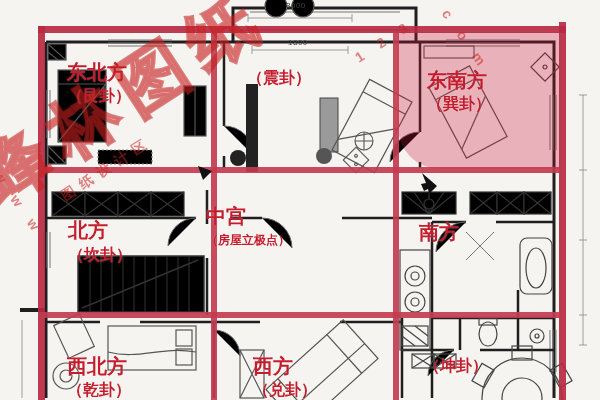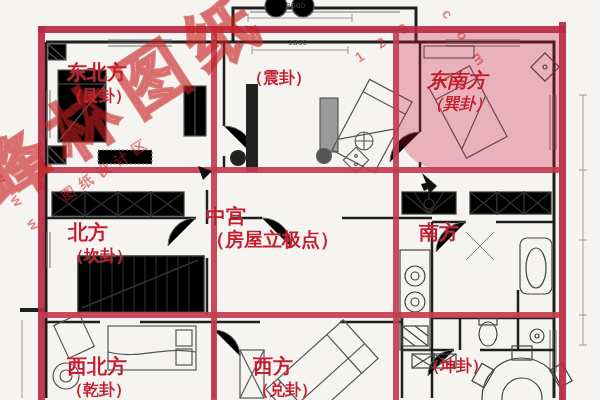--- a/index.html
+++ b/index.html
@@ -9,21 +9,21 @@
   #plan-svg{position:absolute;left:0;top:0;z-index:1;}
   .dim-text{position:absolute;z-index:2;font-size:8px;color:#444;letter-spacing:.5px;}
   .highlight{position:absolute;z-index:2;background:rgba(203,22,56,.30);
              border-bottom-left-radius:42px;}
   .redline{position:absolute;z-index:3;background:#c23b50;opacity:.92;}
   .redline.outer{background:#b82942;}
   .region-label{position:absolute;z-index:5;text-align:left;color:#c41e2e;
                 font-weight:bold;font-size:20px;line-height:24px;white-space:nowrap;
                 text-shadow:0 0 2px rgba(255,255,255,.35);}
   .region-label .gua{font-size:16px;}
-  .region-label.wide .gua{font-size:19px;letter-spacing:0;}
+  .region-label.wide .gua{font-size:12px;letter-spacing:0;}
   
   .wm{position:absolute;z-index:6;color:rgba(205,40,40,.45);pointer-events:none;}
   .wm-main{left:-38px;top:148px;font-size:68px;font-weight:bold;letter-spacing:14px;
            transform:rotate(-33deg);transform-origin:left top;
            color:rgba(220,60,60,.18);-webkit-text-stroke:2.5px rgba(195,30,30,.55);}
   .wm-sub{font-size:14px;font-weight:bold;letter-spacing:7px;color:rgba(200,35,35,.55);
           transform-origin:left top;}
   #wm-sub1{left:58px;top:190px;transform:rotate(-33deg);}
   #wm-sub2{left:352px;top:52px;transform:rotate(-33deg);}
   #wm-sub3{left:452px;top:6px;transform:rotate(55deg);}
@@ -249,25 +249,25 @@
   <span class="dim-text" style="left:286px;top:1px;">3000</span>
   <span class="dim-text" style="left:288px;top:38px;">1800</span>
 
   <div class="region-label" style="left:67px;top:60px;width:120px;">
     <div>东北方</div>
     <div class="gua">（艮卦）</div>
   </div>
   <div class="region-label" style="left:247px;top:66px;width:120px;">
     <div class="gua">（震卦）</div>
   </div>
-  <div class="region-label" style="left:427px;top:68px;width:120px;font-style:italic;">
+  <div class="region-label" style="left:427px;top:68px;width:120px;">
     <div>东南方</div>
     <div class="gua">（巽卦）</div>
   </div>
-  <div class="region-label" style="left:68px;top:220px;width:120px;">
+  <div class="region-label" style="left:68px;top:220px;width:120px;font-family:Liberation Mono, monospace;">
     <div>北方</div>
     <div class="gua">（坎卦）</div>
   </div>
   <div class="region-label wide" style="left:206px;top:204px;width:200px;">
     <div>中宫</div>
     <div class="gua">（房屋立极点）</div>
   </div>
   <div class="region-label" style="left:419px;top:220px;width:120px;">
     <div>南方</div>
   </div>

